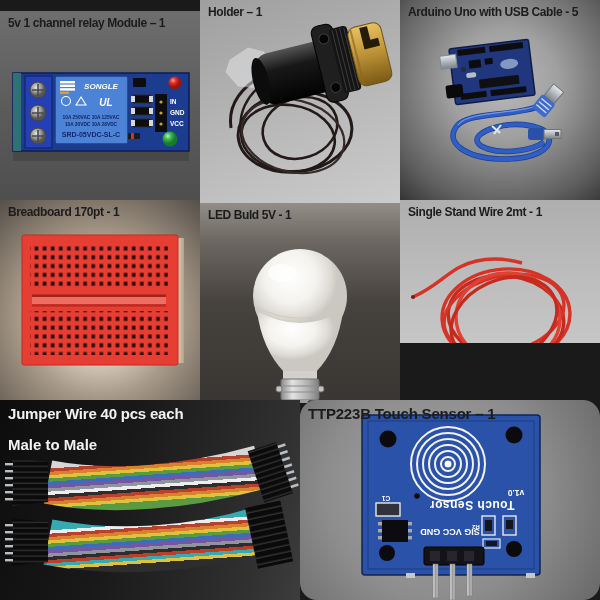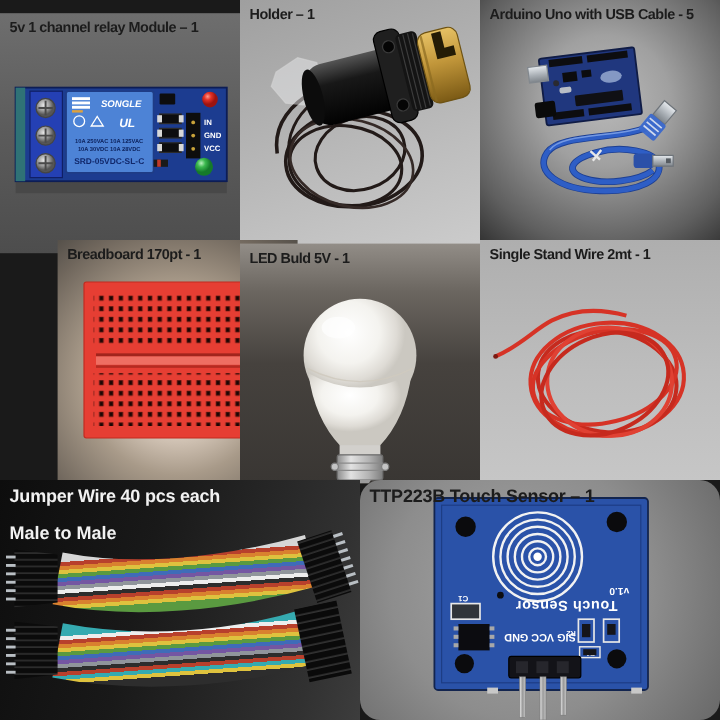--- a/index.html
+++ b/index.html
@@ -13,24 +13,24 @@
          font-size:15px;color:#f2f2f2;white-space:nowrap;}
   .big{font-size:15px;letter-spacing:-0.2px;}
   
   .t-relay{left:0;top:0;width:200px;height:200px;
      background:linear-gradient(180deg,#6e6e6e 0%,#5b5b5b 50%,#4d4d4d 100%);margin-top:11px;}
   .t-holder{left:200px;top:0;width:200px;height:260px;
      background:linear-gradient(160deg,#9f9f9f 0%,#bdbdbd 55%,#d4d4d4 100%);text-decoration:underline;}
   .t-arduino{left:400px;top:0;width:200px;height:200px;
      background:radial-gradient(circle at 52% 42%,#b9b9b9 0%,#a0a0a0 35%,#5f5f5f 78%,#343434 100%);}
   .t-breadboard{left:0;top:200px;width:200px;height:200px;
-     background:radial-gradient(circle at 50% 58%,#dccec0 28%,#a89a89 52%,#6f665c 85%,#55504a 100%);margin-left:48px;}
+     background:radial-gradient(circle at 50% 58%,#dccec0 28%,#a89a89 52%,#6f665c 85%,#55504a 100%);}
   .t-led{left:200px;top:203px;width:200px;height:200px;
      background:linear-gradient(180deg,#928d87 0%,#6b6660 20%,#46423e 50%,#393633 100%);}
-  .t-wire{left:400px;top:200px;width:200px;height:200px;
+  .t-wire{left:400px;top:200px;width:200px;height:143px;
      background:linear-gradient(180deg,#aeaeae 0%,#bdbdbd 55%,#c6c6c6 100%);text-decoration:underline;}
   .t-jumper{left:0;top:400px;width:300px;height:200px;
      background:linear-gradient(105deg,#0d0d0d 0%,#191919 40%,#313131 85%,#3d3d3d 100%);}
   .t-touch{left:300px;top:400px;width:300px;height:200px;
      background:radial-gradient(circle at 45% 45%,#a4a4a4 0%,#8d8d8d 55%,#686868 100%);border-radius:17px;}
   .t-touch .label,.t-jumper .label{top:5px;}
   text{font-family:"Liberation Sans",sans-serif;}
 </style>
 </head>
 <body>

